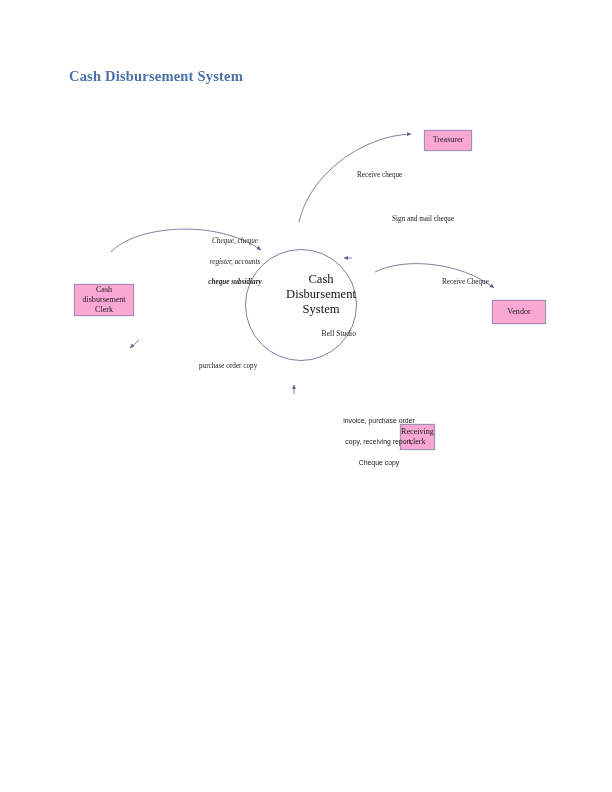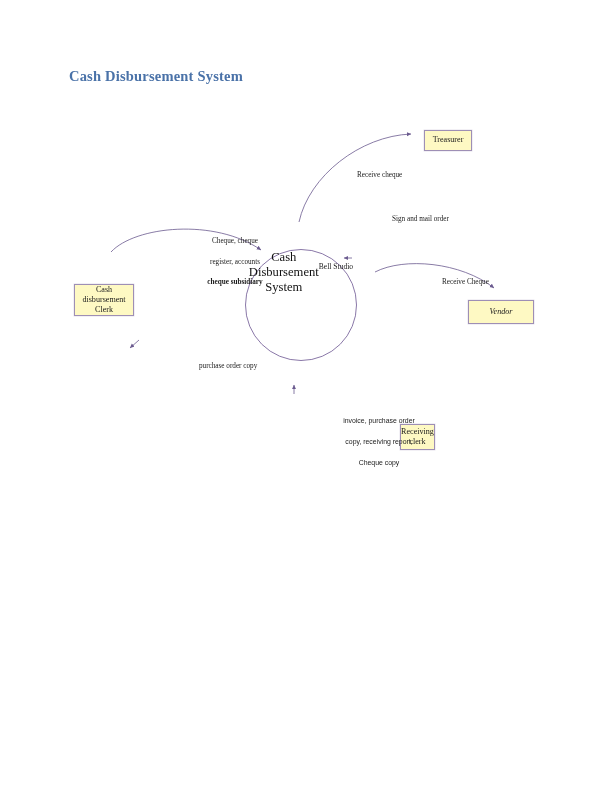--- a/index.html
+++ b/index.html
@@ -46,21 +46,21 @@
     width: 612px;
     height: 792px;
     pointer-events: none;
   }
 
   
   .entity-box {
     position: absolute;
     box-sizing: border-box;
     border: 1px solid #9e8fb5;
-    background: #fef9c3;
+    background: #f9a8d4;
     display: flex;
     align-items: center;
     justify-content: center;
     text-align: center;
     font-family: "Liberation Serif", serif;
     font-size: 8.1px;
     line-height: 1.25;
     color: #1a1a1a;
     box-shadow: 0 0 0 0.4px rgba(120,105,150,0.25);
   }
@@ -76,45 +76,45 @@
     width: 60px;
     height: 32px;
   }
   #entity-treasurer {
     left: 424px;
     top: 130px;
     width: 48px;
     height: 21px;
   }
   #entity-vendor {
-    left: 468px;
+    left: 492px;
     top: 300px;
-    width: 66px;
+    width: 54px;
     height: 24px;
-    font-style: italic;
   }
   #entity-receiving-clerk {
     left: 400px;
     top: 424px;
     width: 35px;
     height: 26px;
   }
 
   
   #process-circle {
     position: absolute;
     left: 245px;
     top: 249px;
     width: 110px;
     height: 110px;
     border: 1px solid #8a78a8;
     border-radius: 50%;
     background: #ffffff;
     display: flex;
-    align-items: flex-start;
+    flex-direction: column;
+    align-items: flex-end;
     justify-content: center;
     text-align: center;
   }
   #process-title {
     font-family: "Liberation Serif", serif;
     font-size: 12.6px;
     line-height: 1.18;
     color: #111111;
     white-space: pre-line;
   }
@@ -140,20 +140,21 @@
   .flow-label.sans {
     font-family: "Liberation Sans", sans-serif;
     font-size: 6.9px;
     line-height: 1.5;
   }
 
   #label-cheque-register {
     left: 143px;
     top: 226px;
     width: 96px;
+    font-style: italic;
   }
   #label-cheque-register .bold-line {
     font-weight: bold;
   }
   #label-receive-cheque-treasurer {
     left: 313px;
     top: 170px;
     width: 90px;
     text-align: left;
   }
@@ -235,21 +236,21 @@
   </div>
 
   <div class="flow-label" id="label-cheque-register">
     <div>Cheque, cheque</div>
     <div>register, accounts</div>
     <div class="bold-line">cheque subsidiary</div>
   </div>
 
   <div class="flow-label" id="label-receive-cheque-treasurer">Receive cheque</div>
 
-  <div class="flow-label" id="label-sign-mail-cheque">Sign and mail order</div>
+  <div class="flow-label" id="label-sign-mail-cheque">Sign and mail cheque</div>
 
   <div class="flow-label" id="label-receive-cheque-vendor">Receive Cheque</div>
 
   <div class="flow-label" id="label-purchase-order-copy">purchase order copy</div>
 
   <div class="flow-label sans" id="label-invoice-bundle">
     <div>invoice, purchase order</div>
     <div>copy, receiving report,</div>
     <div>Cheque copy</div>
   </div>

